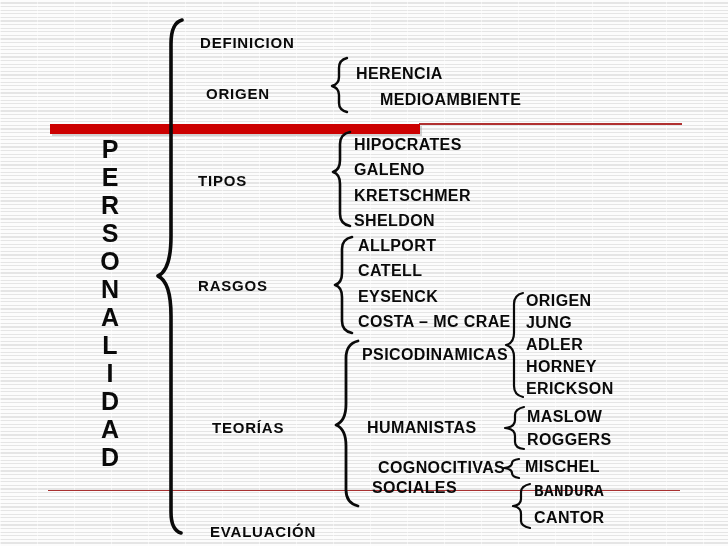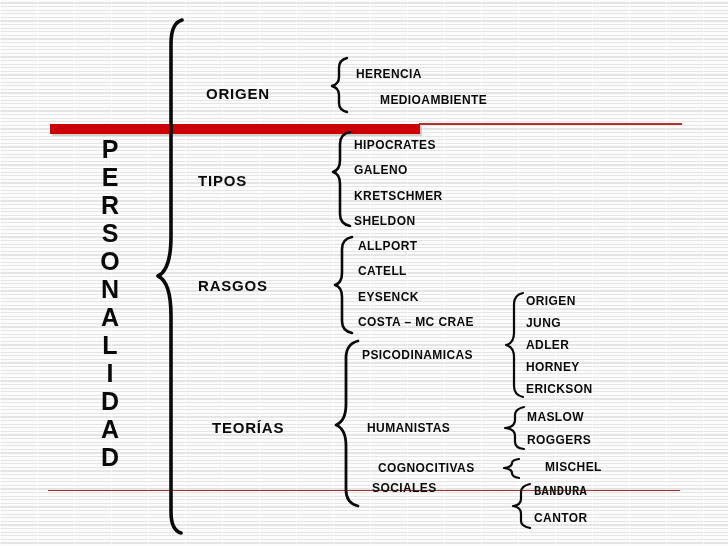--- a/index.html
+++ b/index.html
@@ -15,21 +15,21 @@
     writing-mode:vertical-rl; text-orientation:upright;
     font-weight:bold; font-size:25px; letter-spacing:0px; text-align:center;
     color:#0a0a0a;
   }
   .cat {
     position:absolute; transform:translateY(-50%); white-space:nowrap;
     font-weight:bold; font-size:15px; letter-spacing:0.8px; color:#0a0a0a;
   }
   .item {
     position:absolute; transform:translateY(-50%); white-space:nowrap;
-    font-weight:bold; font-size:12px; letter-spacing:0.4px; color:#0a0a0a;text-align:right;
+    font-weight:bold; font-size:16px; letter-spacing:0.4px; color:#0a0a0a;text-align:right;
   }
   .bar-thick {
     position:absolute; left:50px; top:124px; width:370px; height:10px;
     background:#cc0000; box-shadow:2px 2px 0 rgba(130,130,130,0.35);
   }
   .line-thin-top {
     position:absolute; left:419px; top:123px; width:263px; height:2px;
     background:#b03030;
   }
   .line-thin-bottom {
@@ -55,24 +55,26 @@
     <path stroke-width="2.4" d="M 347 58 Q 339 60 339 68 L 339 77 Q 339 84 332 86 Q 339 88 339 95 L 339 103 Q 339 110 347 112"></path>
     <path stroke-width="2.6" d="M 350 132 Q 340 134 340 144 L 340 160 Q 340 170 333 172 Q 340 174 340 184 L 340 214 Q 340 224 350 226"></path>
     <path stroke-width="2.6" d="M 352 237 Q 342 239 342 249 L 342 273 Q 342 283 335 285 Q 342 287 342 297 L 342 321 Q 342 331 352 333"></path>
     <path stroke-width="2.8" d="M 358 341 Q 346 344 346 358 L 346 404 Q 346 421 336 425 Q 346 429 346 446 L 346 490 Q 346 503 358 506"></path>
     <path stroke-width="2.2" d="M 523 293 Q 514 295 514 304 L 514 333 Q 514 343 506 345 Q 514 347 514 357 L 514 386 Q 514 395 523 397"></path>
     <path stroke-width="2.2" d="M 524 407 Q 515 409 515 415 L 515 420 Q 515 427 505 428 Q 515 429 515 436 L 515 442 Q 515 448 524 449"></path>
     <path stroke-width="2.2" d="M 519 459 Q 512 460 512 463 Q 512 467 504 468 Q 512 469 512 473 Q 512 477 519 478"></path>
     <path stroke-width="2.2" d="M 530 484 Q 521 486 521 492 L 521 499 Q 521 505 513 506 Q 521 507 521 514 L 521 521 Q 521 526 530 528"></path>
   </svg>
 
+  <div class="cat" style="left:200px; top:42px;">DEFINICION</div>
   <div class="cat" style="left:206px; top:93px;">ORIGEN</div>
   <div class="cat" style="left:198px; top:180px;">TIPOS</div>
   <div class="cat" style="left:198px; top:285px;">RASGOS</div>
   <div class="cat" style="left:212px; top:427px;">TEORÍAS</div>
+  <div class="cat" style="left:210px; top:531px;">EVALUACIÓN</div>
 
   <div class="item" style="left:356px; top:74px;">HERENCIA</div>
   <div class="item" style="left:356px; top:100px;margin-left:24px;">MEDIOAMBIENTE</div>
 
   <div class="item" style="left:354px; top:145px;">HIPOCRATES</div>
   <div class="item" style="left:354px; top:170px;">GALENO</div>
   <div class="item" style="left:354px; top:196px;">KRETSCHMER</div>
   <div class="item" style="left:354px; top:221px;">SHELDON</div>
 
   <div class="item" style="left:358px; top:246px;">ALLPORT</div>
@@ -87,18 +89,18 @@
 
   <div class="item" style="left:526px; top:301px;">ORIGEN</div>
   <div class="item" style="left:526px; top:323px;">JUNG</div>
   <div class="item" style="left:526px; top:345px;">ADLER</div>
   <div class="item" style="left:526px; top:367px;">HORNEY</div>
   <div class="item" style="left:526px; top:389px;">ERICKSON</div>
 
   <div class="item" style="left:527px; top:417px;">MASLOW</div>
   <div class="item" style="left:527px; top:440px;">ROGGERS</div>
 
-  <div class="item" style="left:525px; top:467px;margin-left:20px;">MISCHEL</div>
+  <div class="item" style="left:525px; top:467px;">MISCHEL</div>
 
   <div class="item" style="left:534px; top:492px;font-family:Liberation Mono, monospace;">BANDURA</div>
   <div class="item" style="left:534px; top:518px;">CANTOR</div>
 
 </div>
 
 </body></html>

